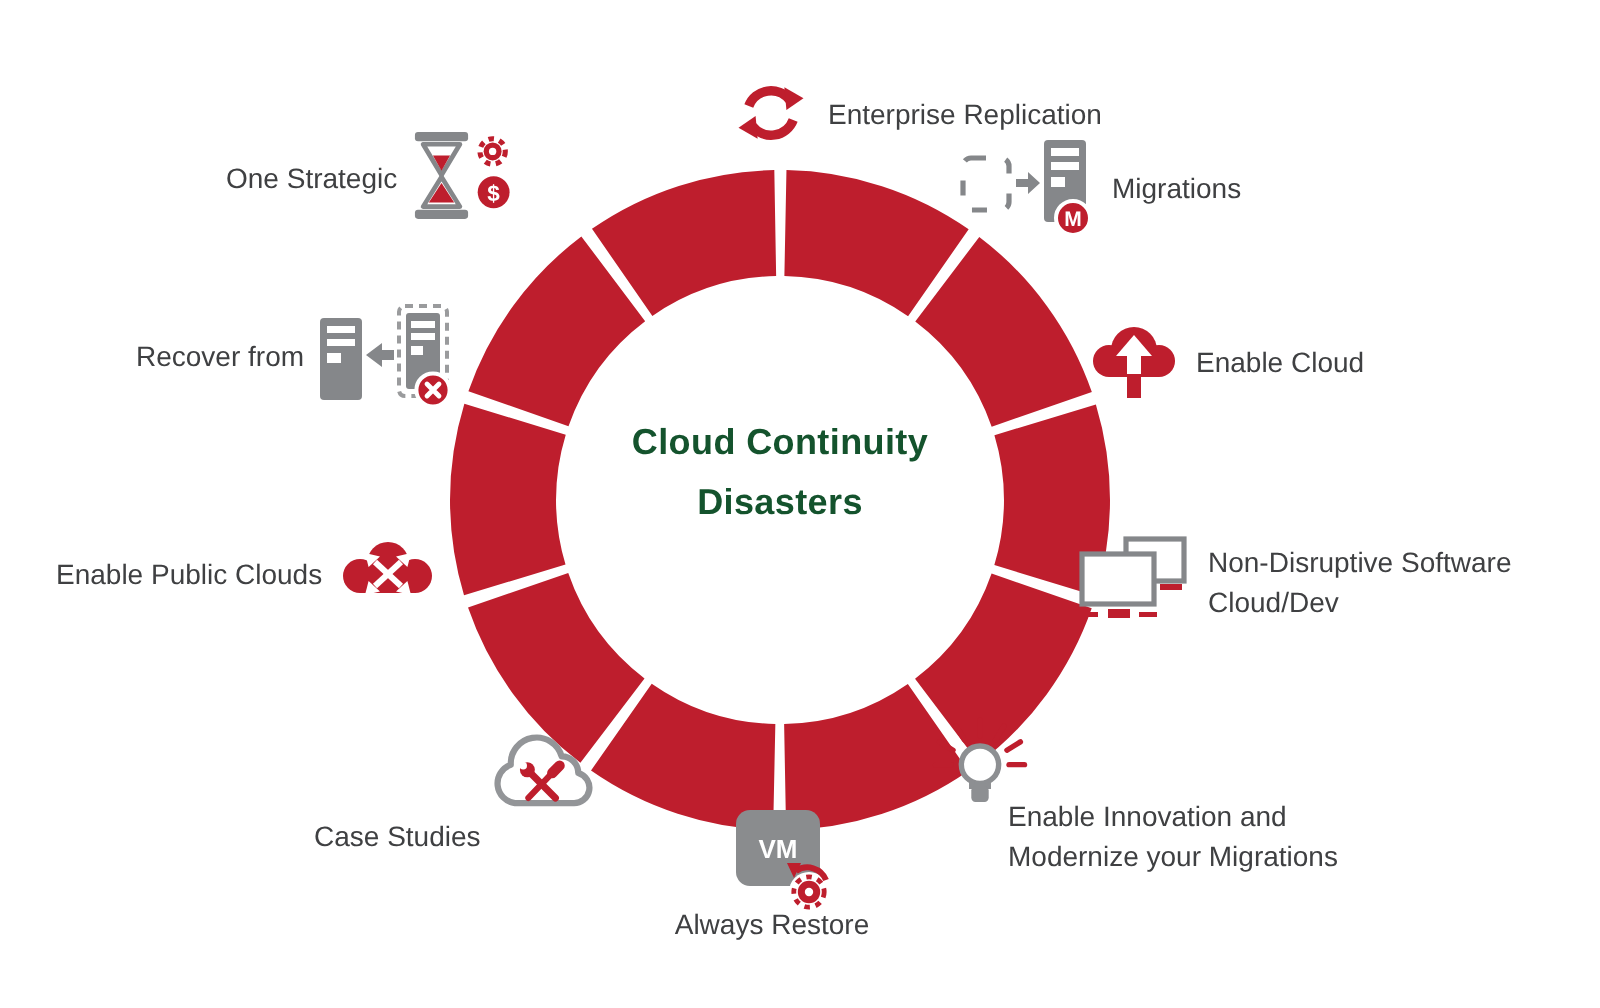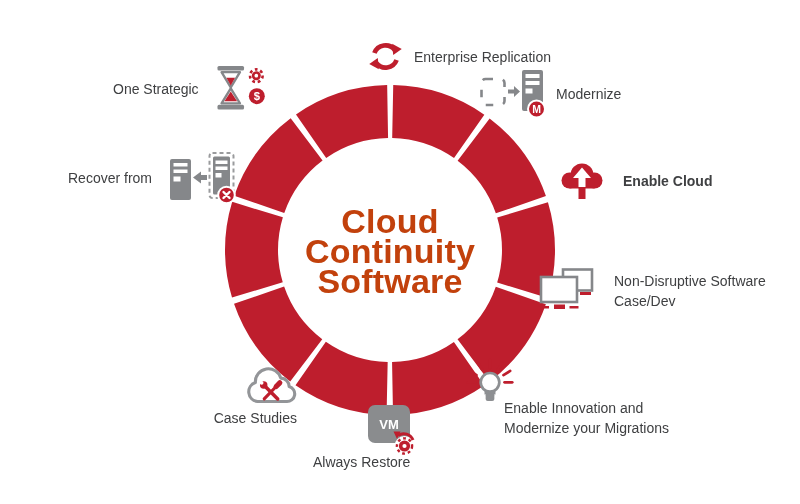--- a/index.html
+++ b/index.html
@@ -3,41 +3,41 @@
 <meta charset="utf-8">
 <style>
   html,body{margin:0;padding:0;background:#fff;}
   .stage{
     position:relative;width:800px;height:504px;background:#ffffff;overflow:hidden;
     font-family:"Liberation Sans","DejaVu Sans",sans-serif;
   }
   .ring-svg{position:absolute;left:0;top:0;}
   .title{
     position:absolute;left:263px;top:206px;width:254px;text-align:center;
-    font-size:34px;line-height:30px;font-weight:bold;color:#c2410c;letter-spacing:.2px;
+    font-size:18px;line-height:30px;font-weight:bold;color:#14532d;letter-spacing:.2px;
   }
   .item{position:absolute;display:flex;align-items:center;}
   .lbl{color:#3f4042;font-size:14px;line-height:20px;white-space:nowrap;}
   .lbl.r{text-align:right;}
   .lbl.c{text-align:center;}
-  .gap8{gap:18px;} .gap10{gap:10px;}
+  .gap8{gap:8px;} .gap10{gap:10px;}
   .abs{position:absolute;display:block;}
 </style>
 </head>
 <body>
 
 <div class="stage">
 
   <svg class="ring-svg" width="800" height="504" viewBox="0 0 800 504">
     <circle cx="390" cy="250" r="138.5" fill="none" stroke="#BE1E2D" stroke-width="53" stroke-dasharray="81.52 5.5" stroke-dashoffset="84.27" transform="rotate(-90 390 250)"></circle>
   </svg>
 
   <div class="title">
     <div>Cloud Continuity</div>
-    <div>Software</div>
+    <div>Disasters</div>
   </div>
 
   <div class="item gap10" style="left:367px;top:38px;">
     <svg width="37" height="37" viewBox="0 0 36 36">
       <g fill="#BE1E2D" stroke="none">
         <path d="M7.2 14.6 A11.5 11.5 0 0 1 27 11.6" fill="none" stroke="#BE1E2D" stroke-width="4.6"></path>
         <polygon points="24.5,5.5 33.8,10.8 25.5,16.5"></polygon>
         <path d="M28.8 21.4 A11.5 11.5 0 0 1 9 24.4" fill="none" stroke="#BE1E2D" stroke-width="4.6"></path>
         <polygon points="11.5,30.5 2.2,25.2 10.5,19.5"></polygon>
       </g>
@@ -53,21 +53,21 @@
         <rect x="42" y="0" width="21" height="41" rx="2" fill="#85878A"></rect>
         <rect x="45.5" y="4" width="14" height="4" fill="#fff"></rect>
         <rect x="45.5" y="11" width="14" height="4" fill="#fff"></rect>
         <rect x="45.5" y="18.5" width="7" height="5" fill="#fff"></rect>
       </g>
       <g>
         <circle cx="56.5" cy="39" r="8.5" fill="#BE1E2D" stroke="#fff" stroke-width="2"></circle>
         <text x="56.5" y="42.8" text-anchor="middle" font-size="10.5" font-weight="bold" fill="#fff" font-family="Liberation Sans, sans-serif">M</text>
       </g>
     </svg>
-    <span class="lbl">Modernize</span>
+    <span class="lbl">Migrations</span>
   </div>
 
   <div class="item gap8" style="left:113px;top:66px;">
     <span class="lbl r">
       <span style="display:block">One Strategic</span>
     </span>
     <svg width="50" height="46" viewBox="0 0 48 45">
       <g>
         <rect x="0" y="0" width="26" height="4.5" rx="1.5" fill="#85878A"></rect>
         <rect x="0" y="38" width="26" height="4.5" rx="1.5" fill="#85878A"></rect>
@@ -107,21 +107,21 @@
         <rect x="45.5" y="14.5" width="12" height="3.5" fill="#fff"></rect>
         <rect x="45.5" y="21" width="6" height="4.5" fill="#fff"></rect>
       </g>
       <g>
         <circle cx="56.5" cy="43" r="8.3" fill="#BE1E2D" stroke="#fff" stroke-width="2"></circle>
         <path d="M53.5 40 L59.5 46 M53.5 46 L59.5 40" stroke="#fff" stroke-width="2.4" stroke-linecap="round"></path>
       </g>
     </svg>
   </div>
 
-  <div class="item gap8" style="left:559px;top:160px;font-weight:bold;">
+  <div class="item gap8" style="left:544px;top:160px;">
     <svg width="46" height="42" viewBox="0 0 46 42">
       <g fill="#BE1E2D">
         <circle cx="23" cy="15" r="11.5"></circle>
         <circle cx="10.5" cy="20.5" r="8"></circle>
         <circle cx="35.5" cy="20.5" r="8"></circle>
         <rect x="10.5" y="15" width="25" height="13.5"></rect>
       </g>
       <polygon points="23,7.5 14,18 32,18" fill="#fff"></polygon>
       <rect x="19.5" y="18" width="7" height="9" fill="#fff"></rect>
       <rect x="19.5" y="28" width="7" height="11" fill="#BE1E2D"></rect>
@@ -133,24 +133,43 @@
     <svg width="58" height="46" viewBox="0 0 58 46">
       <rect x="25" y="1.5" width="29" height="21" fill="#fff" stroke="#85878A" stroke-width="2.6"></rect>
       <rect x="42" y="24" width="11" height="3" fill="#BE1E2D"></rect>
       <rect x="3" y="9" width="36" height="25" fill="#fff" stroke="#85878A" stroke-width="2.6"></rect>
       <rect x="16" y="36.5" width="11" height="4.5" fill="#BE1E2D"></rect>
       <rect x="2" y="38" width="9" height="2.5" fill="#BE1E2D"></rect>
       <rect x="31.5" y="38" width="9" height="2.5" fill="#BE1E2D"></rect>
     </svg>
     <span class="lbl">
       <span style="display:block">Non-Disruptive Software</span>
-      <span style="display:block">Case/Dev</span>
-    </span>
-  </div>
-
+      <span style="display:block">Cloud/Dev</span>
+    </span>
+  </div>
+
+  <div class="item gap8" style="left:28px;top:268px;">
+    <span class="lbl r">Enable Public Clouds</span>
+    <svg width="50" height="38" viewBox="0 0 50 38">
+      <g fill="#BE1E2D">
+        <circle cx="25" cy="13.5" r="10.5"></circle>
+        <circle cx="11" cy="20" r="8.5"></circle>
+        <circle cx="38.5" cy="20" r="8.5"></circle>
+        <rect x="11" y="13" width="28" height="15.5"></rect>
+      </g>
+      <g stroke="#fff" stroke-width="3" fill="#fff">
+        <line x1="18.5" y1="13" x2="31.5" y2="25"></line>
+        <line x1="31.5" y1="13" x2="18.5" y2="25"></line>
+        <polygon points="13.5,8.5 21,10.2 15.3,15.5" stroke="none"></polygon>
+        <polygon points="36.5,8.5 29,10.2 34.7,15.5" stroke="none"></polygon>
+        <polygon points="13.5,29.5 21,27.8 15.3,22.5" stroke="none"></polygon>
+        <polygon points="36.5,29.5 29,27.8 34.7,22.5" stroke="none"></polygon>
+      </g>
+    </svg>
+  </div>
 
   <svg class="abs" style="left:464px;top:358px;" width="52" height="58" viewBox="0 0 50 56">
     <g stroke="#BE1E2D" stroke-width="2.6" stroke-linecap="round">
       <line x1="25" y1="2" x2="25" y2="9.5"></line>
       <line x1="13.5" y1="5" x2="17.5" y2="11.5"></line>
       <line x1="36.5" y1="5" x2="32.5" y2="11.5"></line>
       <line x1="5.5" y1="12.5" x2="12" y2="16.5"></line>
       <line x1="44.5" y1="12.5" x2="38" y2="16.5"></line>
       <line x1="3.5" y1="23.5" x2="11" y2="23.5"></line>
       <line x1="46.5" y1="23.5" x2="39" y2="23.5"></line>
@@ -169,33 +188,33 @@
   <svg class="abs" style="left:245px;top:364px;" width="54" height="46" viewBox="0 0 52 44">
     <path d="M40 36 H12 A9.5 9.5 0 0 1 10 17.6 A12.5 12.5 0 0 1 34.5 13.5 A8 8 0 0 1 42.5 21.5 A7.4 7.4 0 0 1 40 36 Z" fill="#fff" stroke="#939598" stroke-width="3" stroke-linejoin="round"></path>
     <g>
       <line x1="18.5" y1="33.5" x2="30" y2="21.5" stroke="#BE1E2D" stroke-width="3" stroke-linecap="round"></line>
       <line x1="30" y1="21.5" x2="33.5" y2="18" stroke="#BE1E2D" stroke-width="5" stroke-linecap="round"></line>
       <line x1="31.5" y1="33.5" x2="20" y2="22" stroke="#BE1E2D" stroke-width="3.4" stroke-linecap="round"></line>
       <circle cx="18" cy="20" r="3.6" fill="#BE1E2D"></circle>
       <circle cx="16" cy="18" r="1.8" fill="#fff"></circle>
     </g>
   </svg>
-  <div class="item" style="left:157px;top:408px;width:140px;justify-content:flex-end;">
+  <div class="item" style="left:157px;top:408px;width:140px;justify-content:flex-start;">
     <span class="lbl c">Case Studies</span>
   </div>
 
   <svg class="abs" style="left:363px;top:404px;" width="58" height="54" viewBox="0 0 58 54">
     <rect x="5" y="1" width="42" height="38" rx="7" fill="#8A8C8E"></rect>
     <text x="26" y="25" text-anchor="middle" font-size="13" font-weight="bold" fill="#fff" font-family="Liberation Sans, sans-serif">VM</text>
     <g>
       <circle cx="41.5" cy="42" r="10" fill="#fff"></circle>
       <path d="M50 36 A10 10 0 0 0 35 31.5" fill="none" stroke="#BE1E2D" stroke-width="3"></path>
       <polygon points="30.5,27.5 37.5,27.5 34,35" fill="#BE1E2D"></polygon>
       <circle cx="41.5" cy="42" r="5.6" fill="#BE1E2D"></circle>
       <circle cx="41.5" cy="42" r="7.6" fill="none" stroke="#BE1E2D" stroke-width="2.4" stroke-dasharray="2.8 2.9"></circle>
       <circle cx="41.5" cy="42" r="2.1" fill="#fff"></circle>
     </g>
   </svg>
-  <div class="item" style="left:313px;top:452px;width:146px;justify-content:flex-start;">
+  <div class="item" style="left:313px;top:452px;width:146px;justify-content:center;">
     <span class="lbl c">Always Restore</span>
   </div>
 
 </div>
 
 </body></html>

